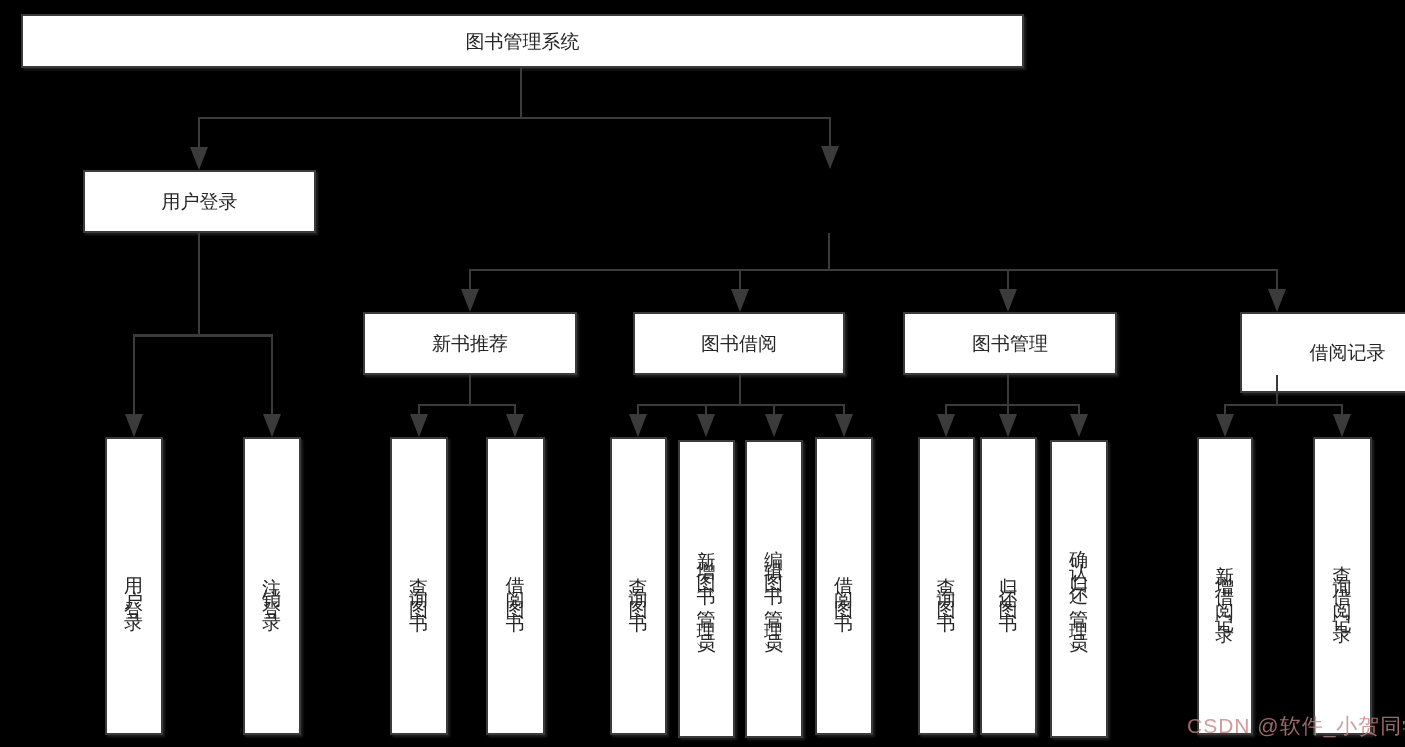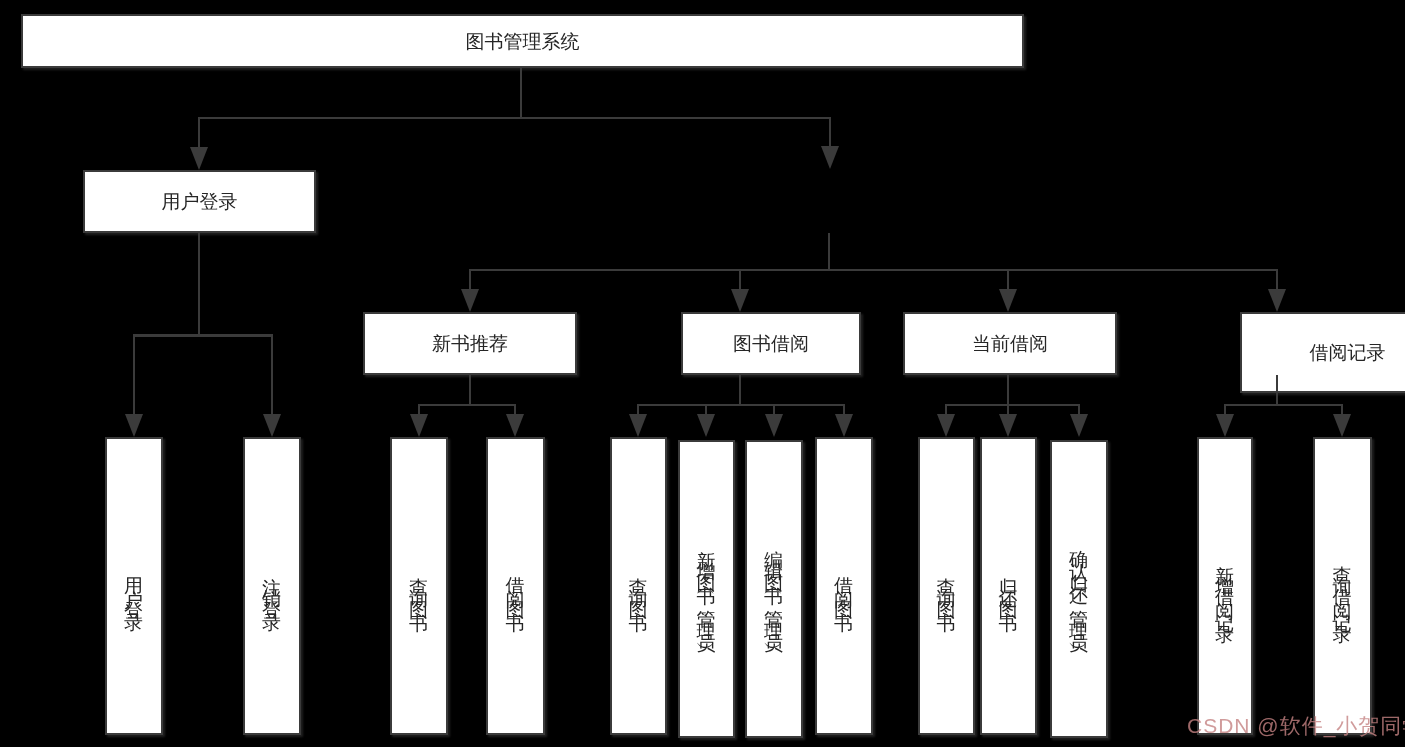--- a/index.html
+++ b/index.html
@@ -61,22 +61,22 @@
   <div class="ln" style="left:468.75px; top:268.5px; width:2.5px; height:23px;"></div>
   <div class="ar" style="left:461px; top:289px;"></div>
   <div class="ln" style="left:738.75px; top:268.5px; width:2.5px; height:23px;"></div>
   <div class="ar" style="left:731px; top:289px;"></div>
   <div class="ln" style="left:1006.75px; top:268.5px; width:2.5px; height:23px;"></div>
   <div class="ar" style="left:999px; top:289px;"></div>
   <div class="ln" style="left:1275.75px; top:268.5px; width:2.5px; height:23px;"></div>
   <div class="ar" style="left:1268px; top:289px;"></div>
 
   <div class="box" style="left:363px; top:312px; width:214px; height:63px;">新书推荐</div>
-  <div class="box" style="left:633px; top:312px; width:180px; height:63px;margin-left:48px;">图书借阅</div>
-  <div class="box" style="left:903px; top:312px; width:214px; height:63px;">当前借阅</div>
+  <div class="box" style="left:633px; top:312px; width:212px; height:63px;">图书借阅</div>
+  <div class="box" style="left:903px; top:312px; width:214px; height:63px;">图书管理</div>
   <div class="box" style="left:1240px; top:312px; width:215px; height:81px;">借阅记录</div>
 
   <div class="ln" style="left:468.75px; top:375px; width:2.5px; height:30px;"></div>
   <div class="ln" style="left:417.75px; top:403.5px; width:98.5px; height:2.5px;"></div>
   <div class="ln" style="left:417.75px; top:403.5px; width:2.5px; height:13px;"></div>
   <div class="ar" style="left:410px; top:414px;"></div>
   <div class="ln" style="left:513.75px; top:403.5px; width:2.5px; height:13px;"></div>
   <div class="ar" style="left:506px; top:414px;"></div>
 
   <div class="ln" style="left:738.75px; top:375px; width:2.5px; height:30px;"></div>

